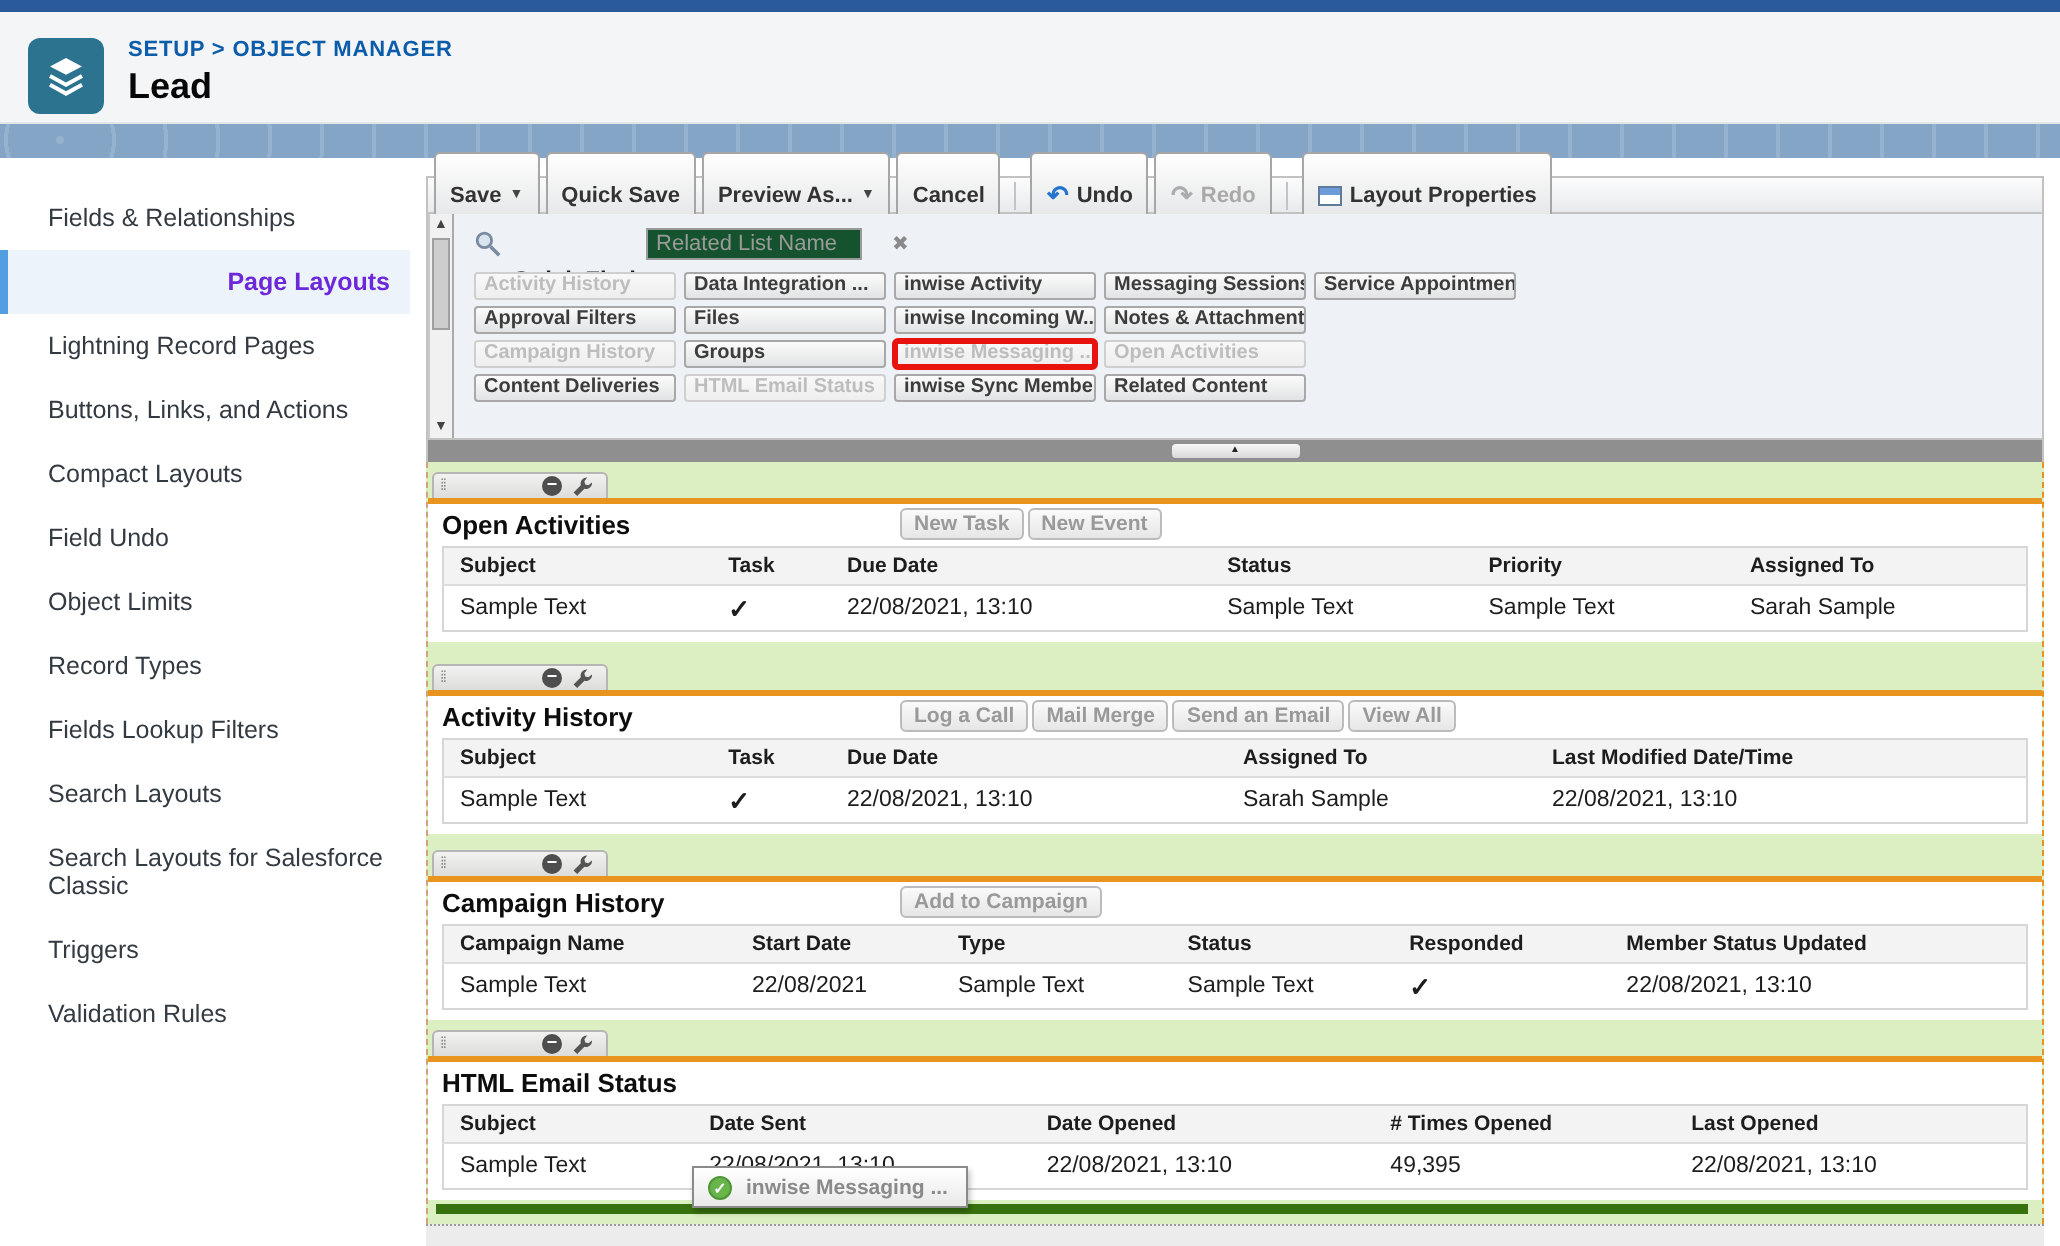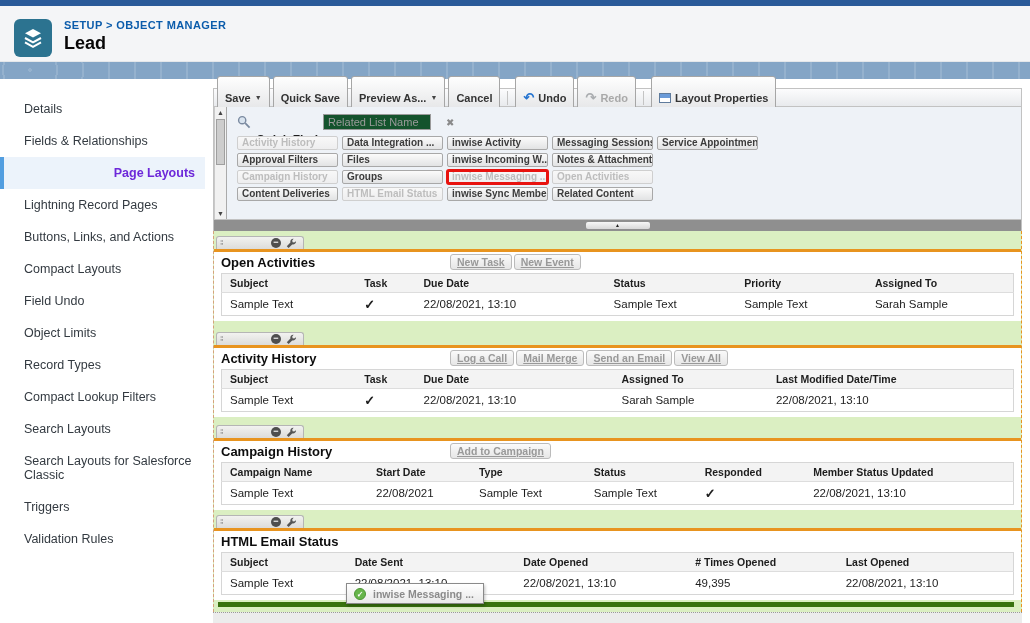--- a/index.html
+++ b/index.html
@@ -129,21 +129,21 @@
     font-size:9px; line-height:9px; text-align:center; cursor:pointer; font-weight:bold;
   }
   .wrench-icon { width:11px; height:11px; cursor:pointer; display:flex; }
   .orange-line { height:3px; background:#e8941f; }
   .sec-card { background:#fff; padding:2px 7px 5px; position:relative; }
   .sec-title { font-size:13px; font-weight:bold; color:#0d0d0d; line-height:17px; }
   .sec-btns { position:absolute; left:236px; top:2px; display:flex; gap:2px; }
   .ghost-btn {
     font-size:10.5px; font-weight:bold; color:#999;
     background:linear-gradient(#fafafa,#e6e6e6); border:1px solid #bbb; border-radius:3px;
-    padding:1px 6px; line-height:12px; white-space:nowrap;text-decoration:underline;
+    padding:1px 6px; line-height:12px; white-space:nowrap;
   }
   table.sec-table { width:100%; border-collapse:collapse; border:1px solid #d6d6d6; margin-top:2px; table-layout:fixed; }
   .sec-table th {
     background:#f3f3f3; font-size:10.5px; text-align:left; padding:3px 8px;
     border-bottom:1px solid #ddd; color:#1d1d1d; white-space:nowrap; overflow:hidden;
   }
   .sec-table td { font-size:11.5px; padding:5px 8px; color:#1d1d1d; white-space:nowrap; overflow:hidden; }
   .sec-table td.check { font-size:13px; font-weight:bold; padding-top:2px; padding-bottom:2px; }
 
   .drop-line { position:absolute; left:4px; right:7px; top:371px; height:5px; background:#38720e; }
@@ -174,30 +174,29 @@
       <path d="M4 16.4 l8 4.4 8-4.4" fill="none" stroke="#fff" stroke-width="2"></path>
     </svg>
   </div>
   <div class="breadcrumb">SETUP &gt; OBJECT MANAGER</div>
   <div class="page-title">Lead</div>
 </div>
 
 <div class="blue-band"></div>
 
 <nav class="sidebar" id="sidebar">
-    <div class="side-item">Details</div>
     <div class="side-item">Fields &amp; Relationships</div>
     <div class="side-item selected">Page Layouts</div>
     <div class="side-item">Lightning Record Pages</div>
     <div class="side-item">Buttons, Links, and Actions</div>
     <div class="side-item">Compact Layouts</div>
     <div class="side-item">Field Undo</div>
     <div class="side-item">Object Limits</div>
     <div class="side-item">Record Types</div>
-    <div class="side-item">Compact Lookup Filters</div>
+    <div class="side-item">Fields Lookup Filters</div>
     <div class="side-item">Search Layouts</div>
     <div class="side-item">Search Layouts for Salesforce Classic</div>
     <div class="side-item">Triggers</div>
     <div class="side-item">Validation Rules</div>
   </nav>
 
 <div class="main">
 
   <div class="toolbar">
     <span class="btn">

